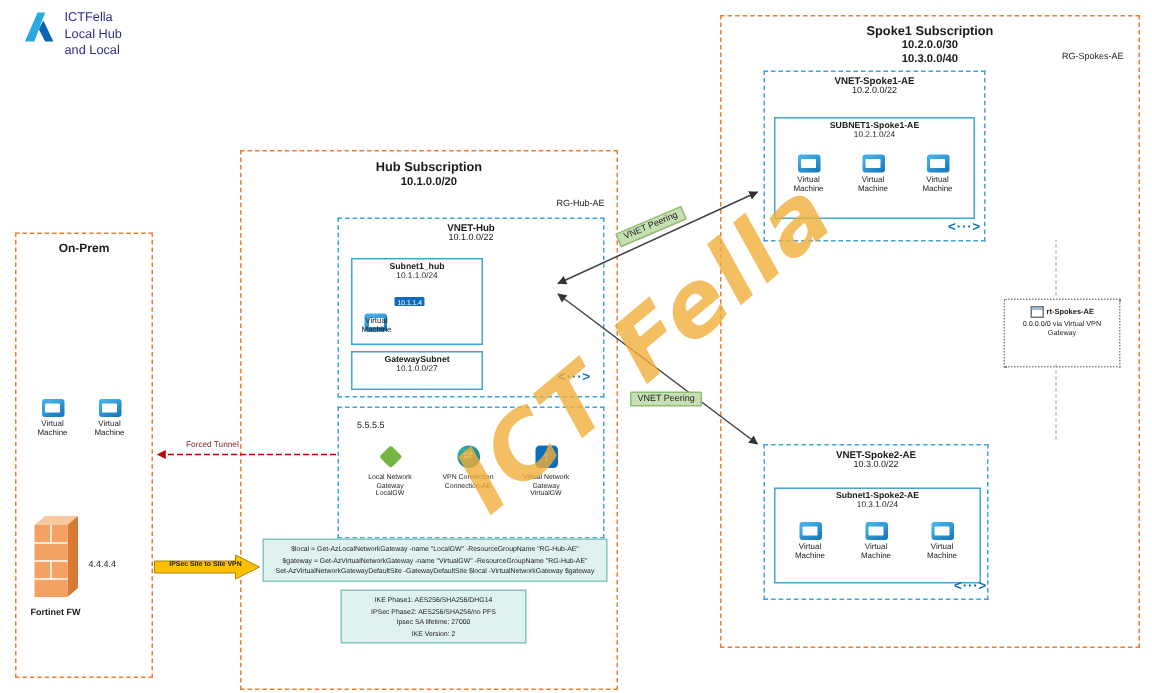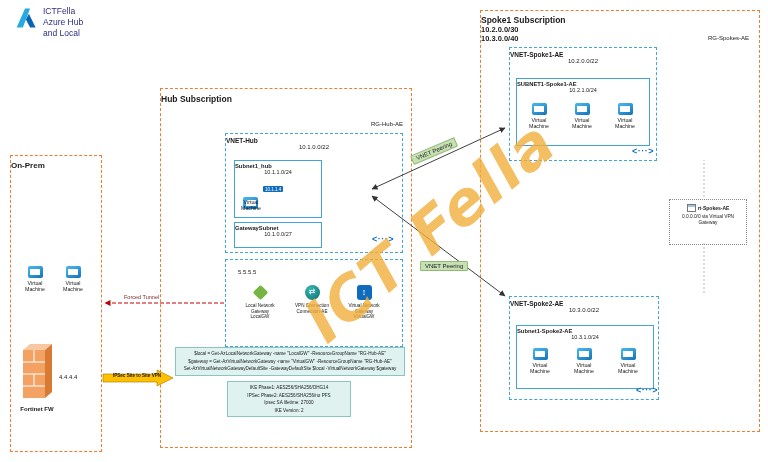--- a/index.html
+++ b/index.html
@@ -1,21 +1,21 @@
 <!DOCTYPE html>
 <html><head>
 <meta charset="utf-8">
 <style>
   html,body{margin:0;padding:0;background:#fff;font-family:"Liberation Sans",sans-serif;color:#1a1a1a;}
   #canvas{position:relative;width:768px;height:462px;background:#fff;overflow:hidden;}
   .abs{position:absolute;}
   .box-orange{position:absolute;border:1px dashed #ED7D31;}
   .box-blue-dash{position:absolute;border:1px dashed #41A5D6;}
   .box-blue{position:absolute;border:1px solid #41A5D6;background:#fff;}
-  .title{font-weight:bold;}
+  .title{font-weight:bold;text-align:center;}
   .sub{font-weight:normal;text-align:center;}
   .codeblock{background:#DFF2EF;border:1px solid #8AC6BE;font-size:4.6px;text-align:center;line-height:1.65;padding:2px 2px;box-sizing:border-box;}
   .badge-green{position:absolute;background:#C6E0B4;border:1px solid #8FBC72;font-size:6px;padding:1px 4px;border-radius:1px;color:#222;z-index:25;white-space:nowrap;}
   .vmgroup{position:absolute;display:flex;flex-direction:column;align-items:center;width:36px;}
   .vm-icon{width:15px;height:12px;background:linear-gradient(150deg,#41AEE8 20%,#1272B8);border-radius:2px;position:relative;flex:none;}
   .vm-icon::after{content:"";position:absolute;left:2.5px;top:2.5px;right:2.5px;bottom:3px;background:#fff;border-radius:0.5px;}
   .vm-label{font-size:5.3px;text-align:center;line-height:1.15;margin-top:2px;width:34px;}
   .vnet-glyph{position:absolute;color:#0F6CBD;font-weight:bold;font-size:9px;letter-spacing:0.5px;}
   .vnet-glyph::before{content:"<\00B7\00B7\00B7>";}
   .gwgroup{position:absolute;width:48px;display:flex;flex-direction:column;align-items:center;}
@@ -34,21 +34,21 @@
 
 <div id="canvas">
 
   <div class="abs" style="left:14px;top:6px;display:flex;gap:5px;z-index:5">
     <svg width="24" height="24" viewBox="0 0 20 20">
       <path d="M9.2 2 L13.4 2 L7.4 18 L2.2 18 Z" fill="#27A9E1"></path>
       <path d="M12.4 6.4 L18 18 L13.4 18 L9.9 11.3 Z" fill="#0B63B5"></path>
     </svg>
     <div style="font-weight:normal;color:#2D2D86;font-size:8.5px;line-height:1.3">
       <div>ICTFella</div>
-      <div>Azure Hub</div>
+      <div>Local Hub</div>
       <div>and Local</div>
     </div>
   </div>
 
   <div class="box-orange" style="left:10px;top:155px;width:90px;height:295px">
     <div class="title" style="font-size:8px;padding-top:5px">On-Prem</div>
     <div class="vmgroup" style="left:6px;top:110px">
       <div class="vm-icon"></div>
       <div class="vm-label">Virtual Machine</div>
     </div>
@@ -63,22 +63,23 @@
       <line x1="4" y1="26" x2="26" y2="26" stroke="#fff" stroke-width="1"></line>
       <line x1="4" y1="38" x2="26" y2="38" stroke="#fff" stroke-width="1"></line>
       <line x1="4" y1="50" x2="26" y2="50" stroke="#fff" stroke-width="1"></line>
       <line x1="15" y1="14" x2="15" y2="26" stroke="#fff" stroke-width="1"></line>
       <line x1="15" y1="38" x2="15" y2="50" stroke="#fff" stroke-width="1"></line>
     </svg>
     <div class="abs" style="left:48px;top:218px;font-size:6px">4.4.4.4</div>
     <div class="abs" style="left:2px;top:250px;width:48px;text-align:center;font-weight:bold;font-size:6px">Fortinet FW</div>
   </div>
 
-  <div class="box-orange" style="left:160px;top:88px;width:250px;height:358px">
+  <div class="box-orange" style="left:160px;top:100px;width:250px;height:358px">
     <div class="title" style="font-size:8.5px;padding-top:5px">Hub Subscription</div>
+    <div class="title" style="font-size:7.5px">10.1.0.0/20</div>
     <div class="abs" style="right:8px;top:32px;font-size:6px">RG-Hub-AE</div>
 
     <div class="box-blue-dash" style="left:64px;top:44px;width:176px;height:118px">
       <div class="title" style="font-size:6.5px;padding-top:3px">VNET-Hub</div>
       <div class="sub" style="font-size:6px">10.1.0.0/22</div>
       <div class="box-blue" style="left:8px;top:26px;width:86px;height:56px">
         <div class="title" style="font-size:5.8px;padding-top:2px">Subnet1_hub</div>
         <div class="sub" style="font-size:5.5px">10.1.1.0/24</div>
         <div class="vm-icon abs" style="left:8px;top:22px"></div>
         <div class="ip-badge" style="left:28px;top:25px">10.1.1.4</div>

